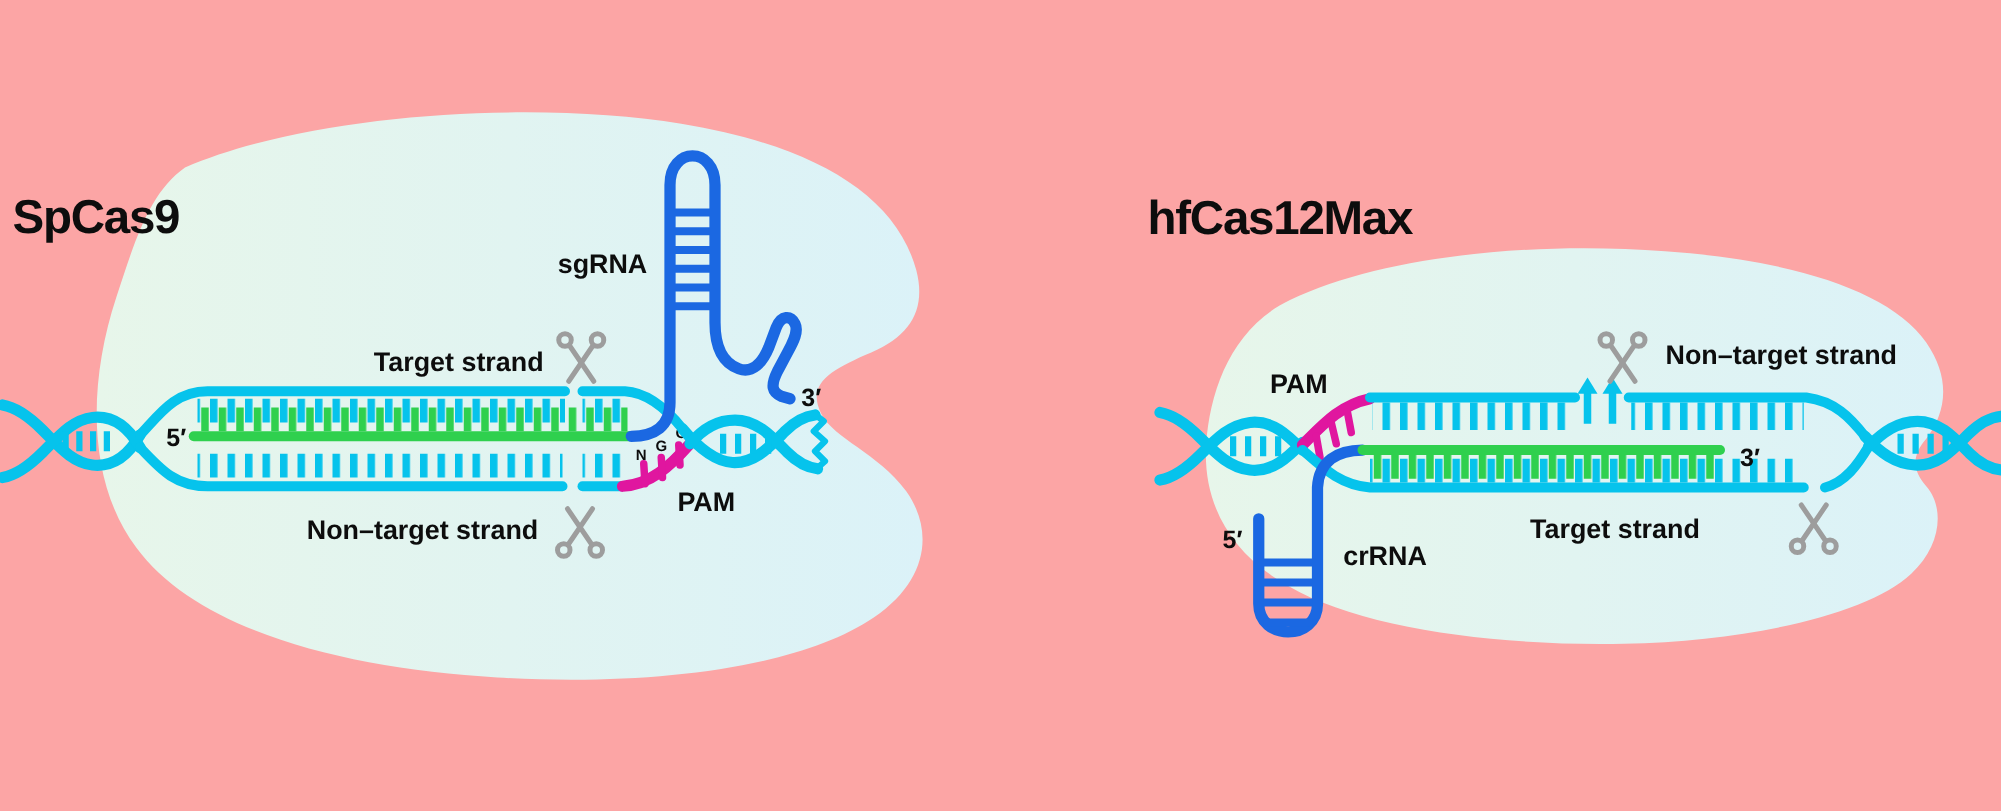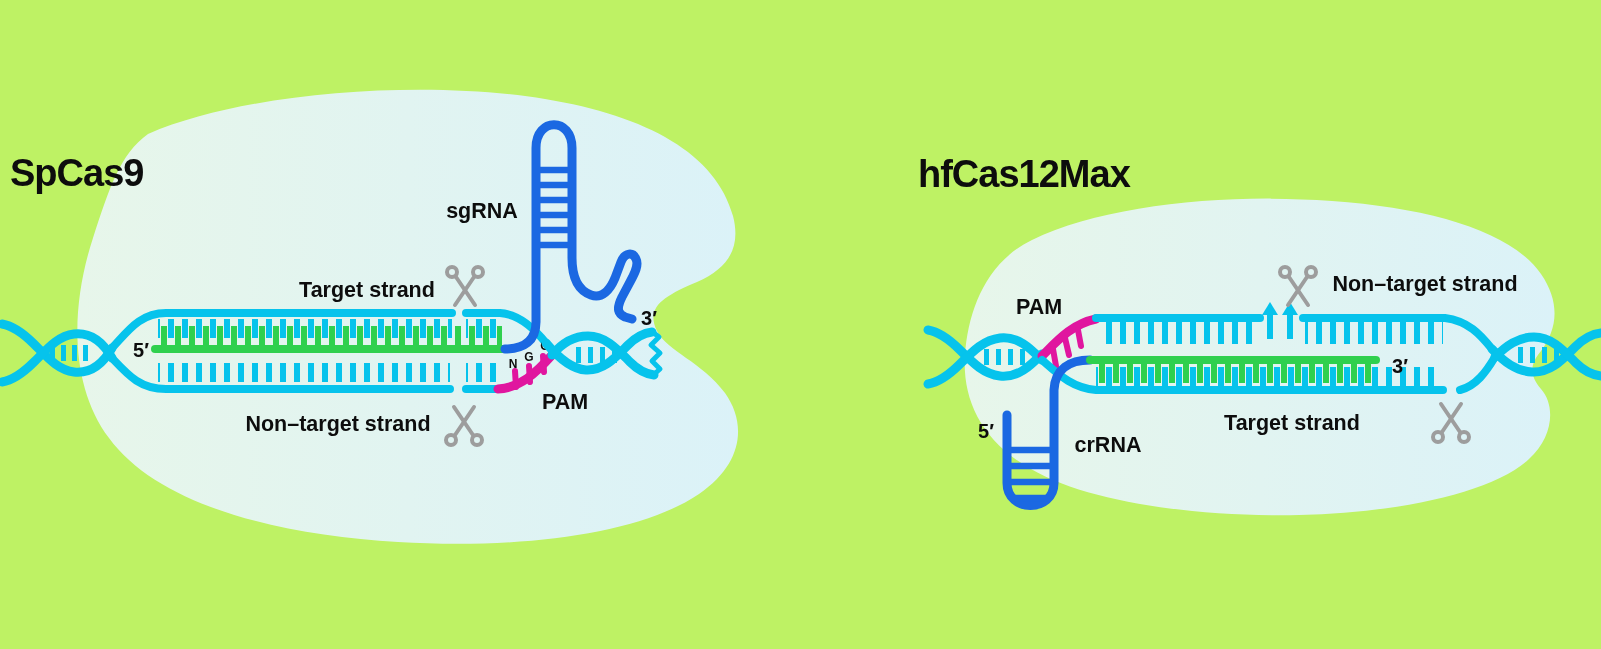--- a/index.html
+++ b/index.html
@@ -1,16 +1,16 @@
 <!DOCTYPE html>
 <html style="--dna_cyan: #06c3ec; --spacer_green: #2fd04e; --rna_blue: #1b68e2; --pam_magenta: #e0169f; --scissors_gray: #9d9d9d; --text_black: #0d0d0d; --blob_green: #e7f6ea; --blob_cyan: #dbf2f8;"><head>
 <meta charset="utf-8">
 <style>
   html,body{margin:0;padding:0;background:#ffffff;}
-  .stage{position:relative;width:1601px;height:649px;background:#bef264;overflow:hidden;
+  .stage{position:relative;width:1601px;height:649px;background:#fca5a5;overflow:hidden;
          font-family:"Liberation Sans",sans-serif;}
   svg{display:block;}
   text{fill:var(--text_black);font-family:"Liberation Sans",sans-serif;}
   .title{font-size:38px;font-weight:800;letter-spacing:-1px;}
   .lbl{font-size:21.5px;font-weight:700;}
   .prime{font-size:20px;font-weight:800;}
   .base{font-size:12px;font-weight:800;}
   .s-cyan{stroke:var(--dna_cyan);}     .f-cyan{fill:var(--dna_cyan);}
   .s-green{stroke:var(--spacer_green);}.f-green{fill:var(--spacer_green);}
   .s-blue{stroke:var(--rna_blue);}

